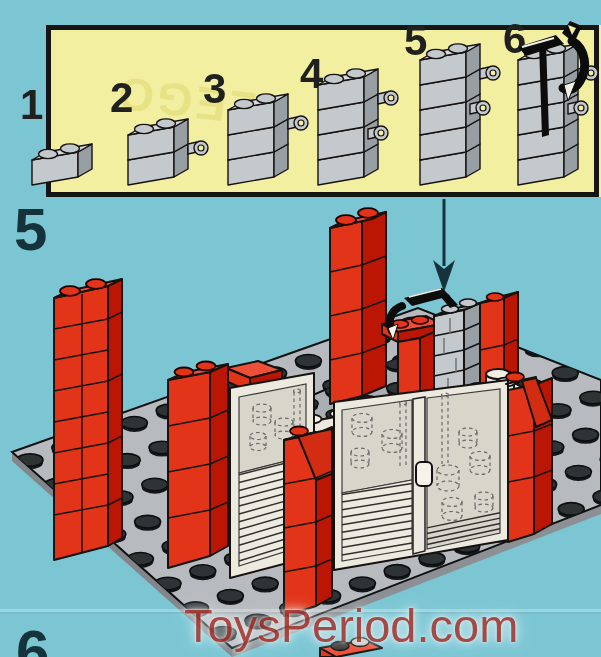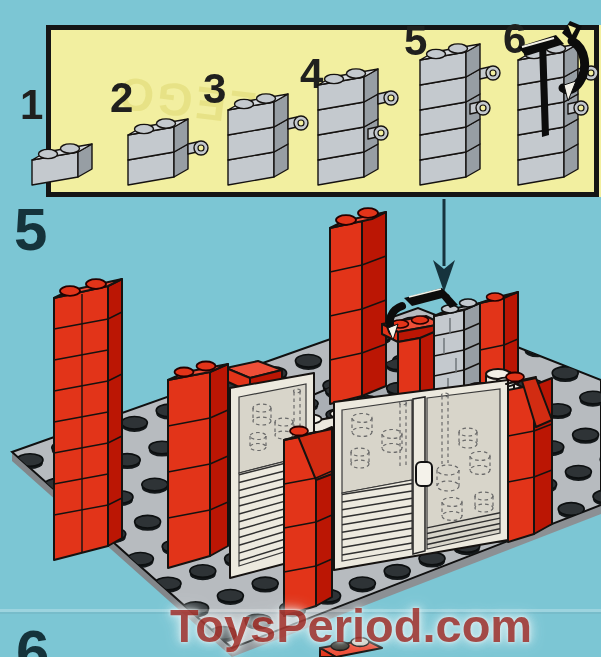--- a/index.html
+++ b/index.html
@@ -14,21 +14,21 @@
   .lego-wm{position:absolute;left:64px;top:44px;font-size:46px;font-weight:bold;
          letter-spacing:3px;color:#d9d264;opacity:.42;transform:rotate(187deg);
          user-select:none;}
   .substep-num{position:absolute;font-size:42px;color:#20201e;line-height:1;
          font-weight:bold;z-index:3;}
   .stack-svg{position:absolute;top:17px;width:100px;height:175px;overflow:visible;z-index:3;}
   .big-num{position:absolute;left:14px;top:200px;font-size:60px;font-weight:bold;
          color:var(--num,#15333b);line-height:1;z-index:3;}
   .next-num{position:absolute;left:16px;top:622px;font-size:60px;font-weight:bold;
          color:var(--num,#15333b);line-height:1;z-index:3;}
-  .watermark{position:absolute;left:170px;top:598px;font-size:47px;font-weight:bold;
+  .watermark{position:absolute;left:184px;top:598px;font-size:47px;font-weight:normal;
          color:var(--wm,#a93a34);opacity:.88;white-space:nowrap;z-index:4;
          text-shadow:0 0 3px #eef7f8,0 0 8px #e6f3f5,0 0 15px rgba(230,243,245,.95);}
   
   .f-red{fill:var(--red,#e23419);}  .f-redd{fill:var(--redd,#bb1604);}
   .f-redt{fill:var(--redt,#ee4f38);} .f-redm{fill:#d22c12;}
   .f-gface{fill:var(--gface,#c4c9ce);} .f-gside{fill:var(--gside,#979ea4);}
   .f-gtop{fill:var(--gtop,#d6dade);}
   .f-plate{fill:var(--plate,#b7bbbf);} .f-plat{fill:#aaafb4;}
   .f-dwhite{fill:var(--dwhite,#ece9de);} .f-dpanel{fill:var(--dpanel,#d8d5ca);}
   .f-ink{fill:#0c0c0c;} .f-paper{fill:#f4f2e8;}

